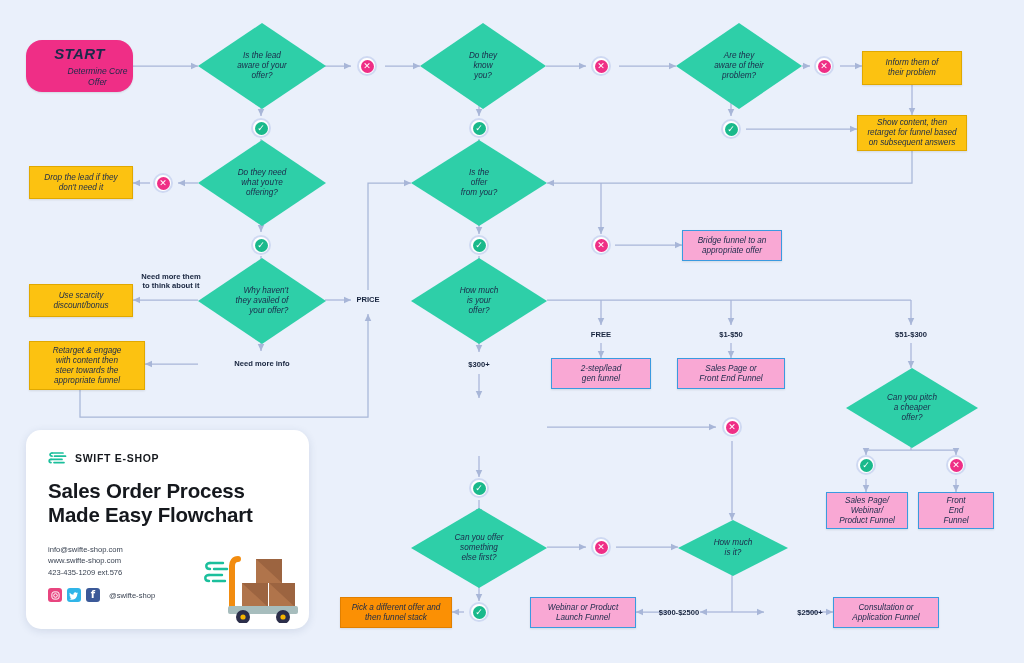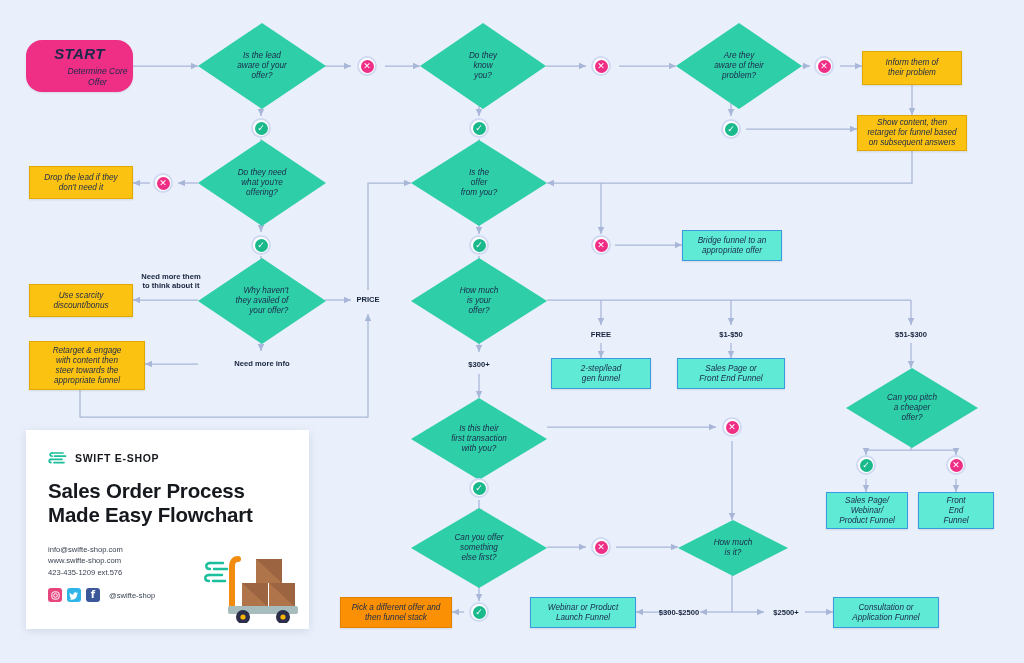--- a/index.html
+++ b/index.html
@@ -46,21 +46,21 @@
   }
   .diamond .dlabel {
     position: relative; z-index: 2;
     font-size: 8.2px; font-weight: 400; padding: 0 12%;
   }
 
   
   .rect { box-shadow: 0 1px 2px rgba(0,0,0,.10); }
   .rect .rlabel { font-size: 8.2px; padding: 2px 5px; }
   .yellow { background: #fcc211; border: 1.2px solid #e0a800; }
-  .blue   { background: #5eead4; border: 1.2px solid #3a9ae0; }
+  .blue   { background: #f9a8d4; border: 1.2px solid #3a9ae0; }
   .orange { background: #fb9004; border: 1.2px solid #e07f00; }
 
   
   .token {
     position: absolute; width: 20px; height: 20px; border-radius: 50%;
     background: #fff;
     border: 2.5px solid #cfd9f2;
     display: flex; align-items: center; justify-content: center;
   }
   .token i {
@@ -76,21 +76,21 @@
   .elabel {
     position: absolute;
     font-size: 7.6px; font-weight: 700; color: #16233d;
     text-align: center; line-height: 1.25; white-space: pre-line;
   }
 
   
   #card {
     position: absolute; left: 26px; top: 430px;
     width: 283px; height: 199px;
-    background: #fff; border-radius: 0;
+    background: #fff; border-radius: 15px;
     box-shadow: 0 2px 9px rgba(40,60,110,.13);
     overflow: hidden;
   }
   #card .brandrow {
     display: flex; align-items: center; gap: 7px;
     margin: 20px 0 0 22px;
   }
   #card .brandname {
     font-size: 10.5px; font-weight: 700; letter-spacing: .7px; color: #15181d;
   }
@@ -268,26 +268,20 @@
 offer?</div>
   </div>
 
   <div class="node diamond" style="left:846px;top:368px;width:132px;height:80px;">
     <div class="dshape"></div>
     <div class="dlabel">Can you pitch
 a cheaper
 offer?</div>
   </div>
 
-  <div class="node diamond" style="left:411px;top:398px;width:136px;height:82px;">
-    <div class="dshape"></div>
-    <div class="dlabel">Is this their
-first transaction
-with you?</div>
-  </div>
 
   <div class="node diamond" style="left:411px;top:508px;width:136px;height:80px;">
     <div class="dshape"></div>
     <div class="dlabel">Can you offer
 something
 else first?</div>
   </div>
 
   <div class="node diamond" style="left:678px;top:520px;width:110px;height:56px;">
     <div class="dshape"></div>
@@ -416,21 +410,21 @@
 
   <div class="elabel" style="left:348px;top:295px;width:40px;">PRICE</div>
   <div class="elabel" style="left:130px;top:272px;width:82px;">Need more them
 to think about it</div>
   <div class="elabel" style="left:222px;top:359px;width:80px;">Need more info</div>
   <div class="elabel" style="left:580px;top:330px;width:42px;">FREE</div>
   <div class="elabel" style="left:706px;top:330px;width:50px;">$1-$50</div>
   <div class="elabel" style="left:883px;top:330px;width:56px;">$51-$300</div>
   <div class="elabel" style="left:452px;top:360px;width:54px;">$300+</div>
   <div class="elabel" style="left:645px;top:608px;width:68px;">$300-$2500</div>
-  <div class="elabel" style="left:764px;top:608px;width:44px;text-align:center;">$2500+</div>
+  <div class="elabel" style="left:788px;top:608px;width:44px;text-align:center;">$2500+</div>
 
   <div id="card">
     <div class="brandrow">
       <svg width="20" height="16" viewBox="0 0 20 16">
         <g stroke="#1bbf9c" stroke-width="1.7" fill="none" stroke-linecap="round">
           <path d="M4,3 L15,3"></path>
           <path d="M6.5,6.2 L17.5,6.2"></path>
           <path d="M3,9.4 L14,9.4"></path>
           <path d="M6,12.6 L16,12.6"></path>
           <path d="M4,3 C1.4,3 1.4,6.2 4,6.2"></path>

